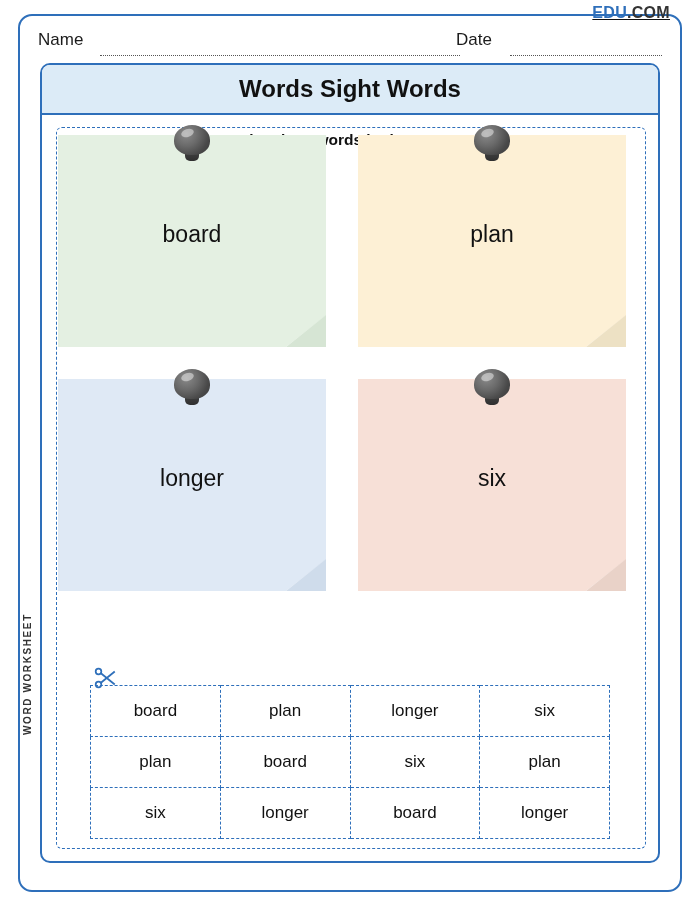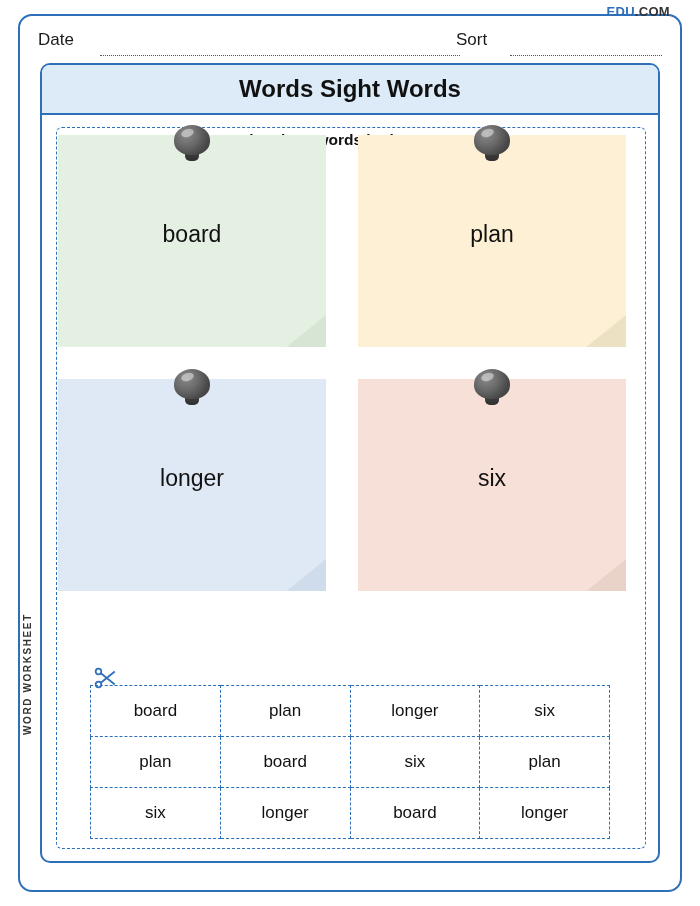--- a/index.html
+++ b/index.html
@@ -31,24 +31,25 @@
     border: 2px solid #2e6fba;
     border-radius: 14px;
     box-sizing: border-box;
   }
 
   
   .brand {
     position: absolute;
     right: 30px;
     top: 4px;
-    font-size: 13px;
+    font-size: 16px;
     font-weight: bold;
     letter-spacing: .3px;
     color: #111;
+    text-decoration: underline;
   }
   .brand .edu { color: #2e6fba; }
   .brand .dotcom { color: #333; font-weight: bold; }
 
   
   .side-label {
     position: absolute;
     left: 22px;
     top: 735px;
     width: 120px;
@@ -232,23 +233,23 @@
 
   <div class="page-border"></div>
 
   <div class="brand">
     <span class="edu">EDU</span><span class="dotcom">.COM</span>
   </div>
 
   <div class="side-label">WORD  WORKSHEET</div>
 
   <div class="name-date">
-    <div class="nd-item nd-name">Date</div>
+    <div class="nd-item nd-name">Name</div>
     <div class="nd-line nd-name-line" style="top:22px;"></div>
-    <div class="nd-item nd-date">Sort</div>
+    <div class="nd-item nd-date">Date</div>
     <div class="nd-line nd-date-line" style="top:22px;"></div>
   </div>
 
   <div class="card">
 
     <div class="card-title">Words Sight Words</div>
 
     <div class="instruction">Cut and past the given words in the correct sticky note.</div>
 
     <div class="inner-dashed"></div>

